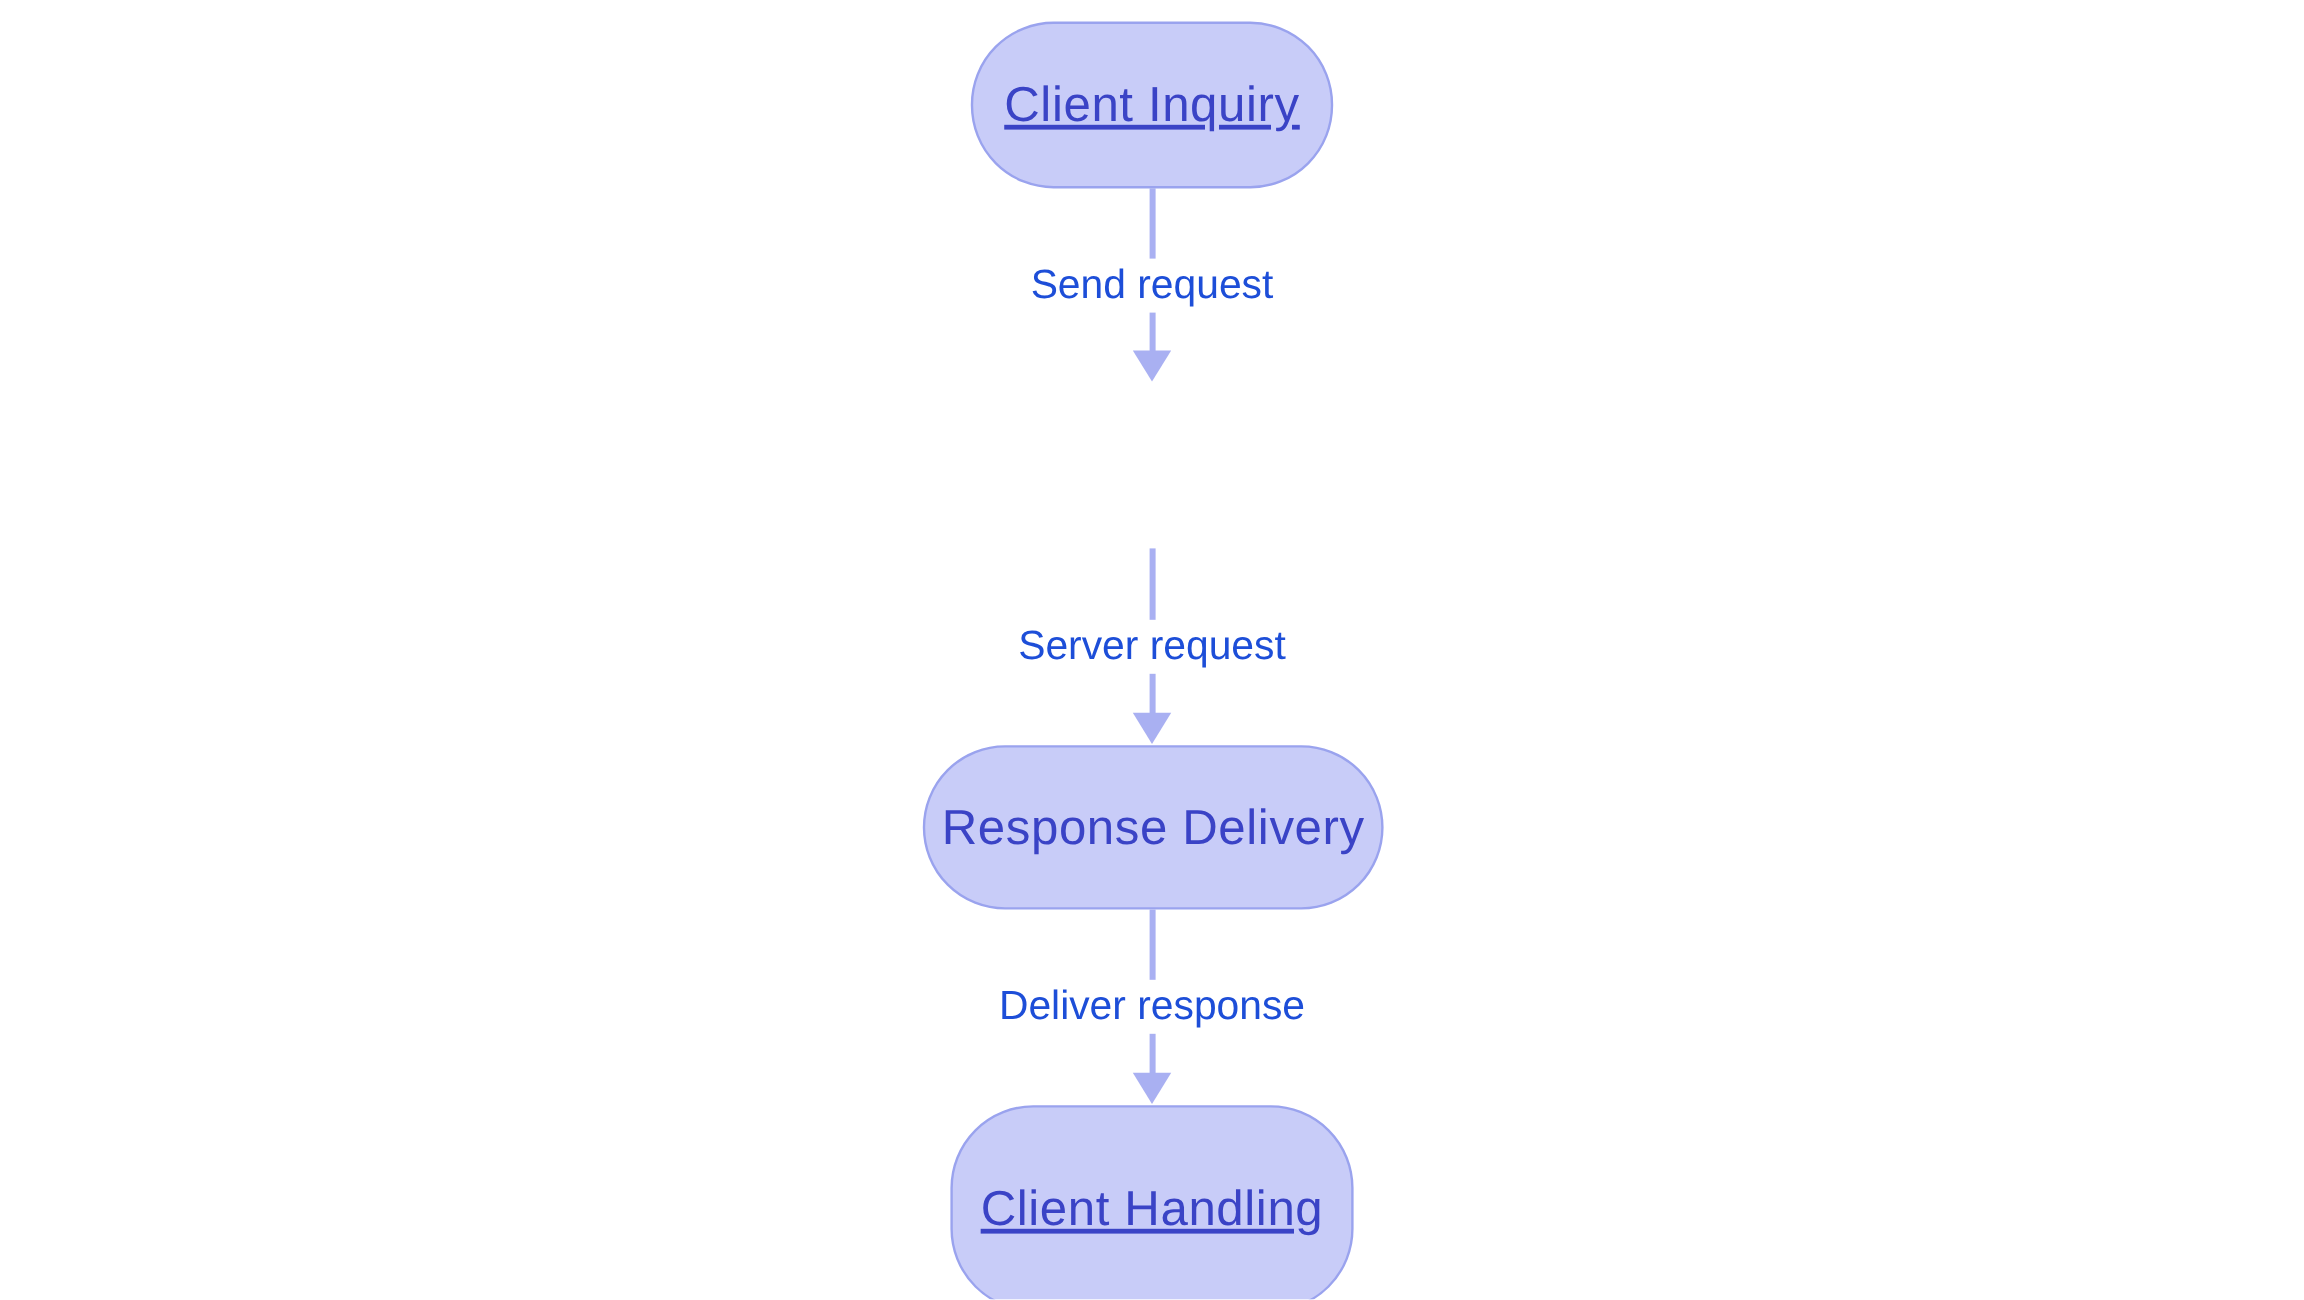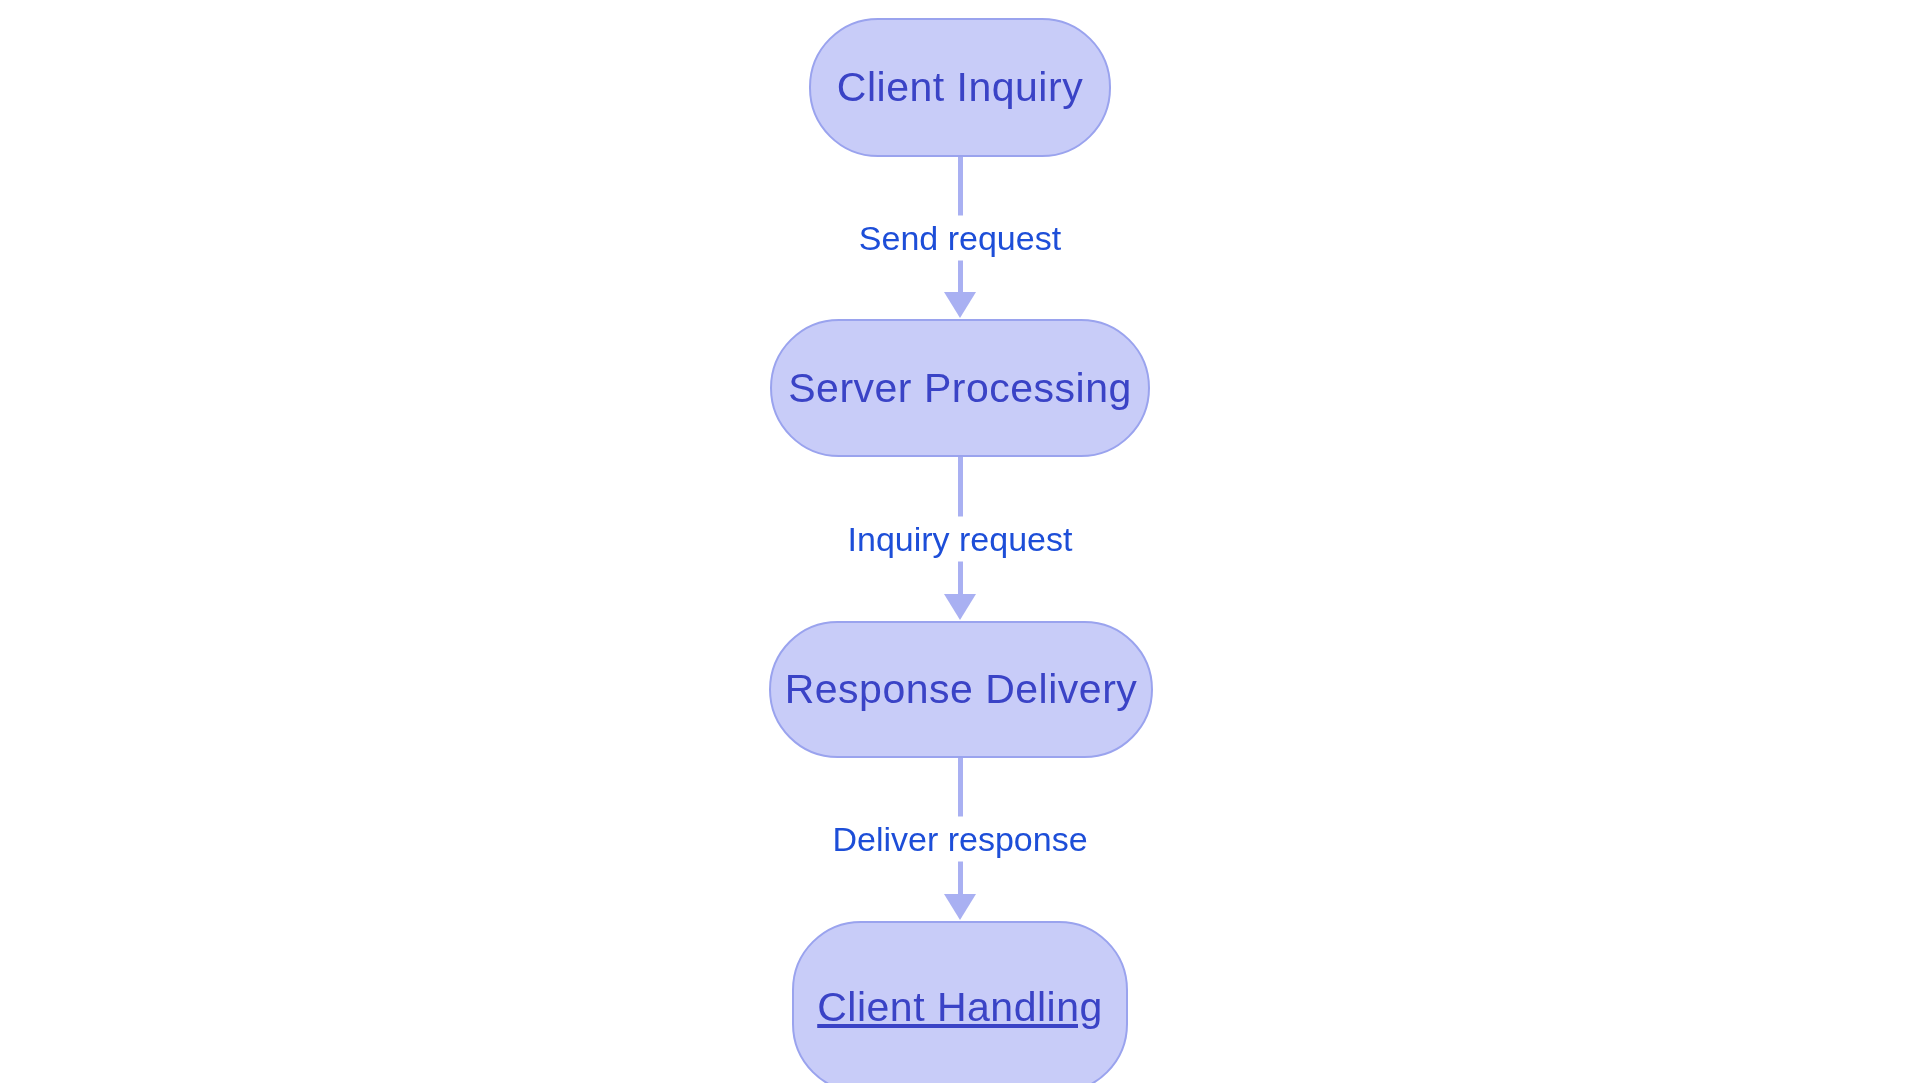--- a/index.html
+++ b/index.html
@@ -22,21 +22,21 @@
     justify-content: center;
     box-sizing: border-box;
     background: #c8ccf8;
     border: 2px solid #9aa3ee;
     border-radius: 69px;
     color: #3a43c6;
     font-size: 41px;
     letter-spacing: 0.5px;
     white-space: nowrap;
   }
-  .node-1 { left: 809px; top: 18px;  width: 302px; height: 139px; }
+  .node-1 { left: 809px; top: 18px;  width: 302px; height: 139px; text-decoration: underline; }
   .node-2 { left: 770px; top: 319px; width: 380px; height: 138px; }
   .node-3 { left: 769px; top: 621px; width: 384px; height: 137px; text-align: right; }
   .node-4 { left: 792px; top: 921px; width: 336px; height: 172px; text-decoration: underline; }
 
   .edge {
     position: absolute;
     left: 960px;
     width: 0;
   }
   .edge-1 { top: 157px; height: 161px; }
@@ -80,36 +80,33 @@
 
   <div class="edge edge-1">
     <div class="edge-line"></div>
     <div class="arrowhead"></div>
     <div class="edge-label">Send request</div>
   </div>
 
   <div class="edge edge-2">
     <div class="edge-line"></div>
     <div class="arrowhead"></div>
-    <div class="edge-label">Inquiry request</div>
+    <div class="edge-label">Server request</div>
   </div>
 
   <div class="edge edge-3">
     <div class="edge-line"></div>
     <div class="arrowhead"></div>
     <div class="edge-label">Deliver response</div>
   </div>
 
   <div class="node node-1">
     <span>Client Inquiry</span>
   </div>
 
-  <div class="node node-2">
-    <span>Server Processing</span>
-  </div>
 
   <div class="node node-3">
     <span>Response Delivery</span>
   </div>
 
   <div class="node node-4">
     <span>Client Handling</span>
   </div>
 
 </div>

